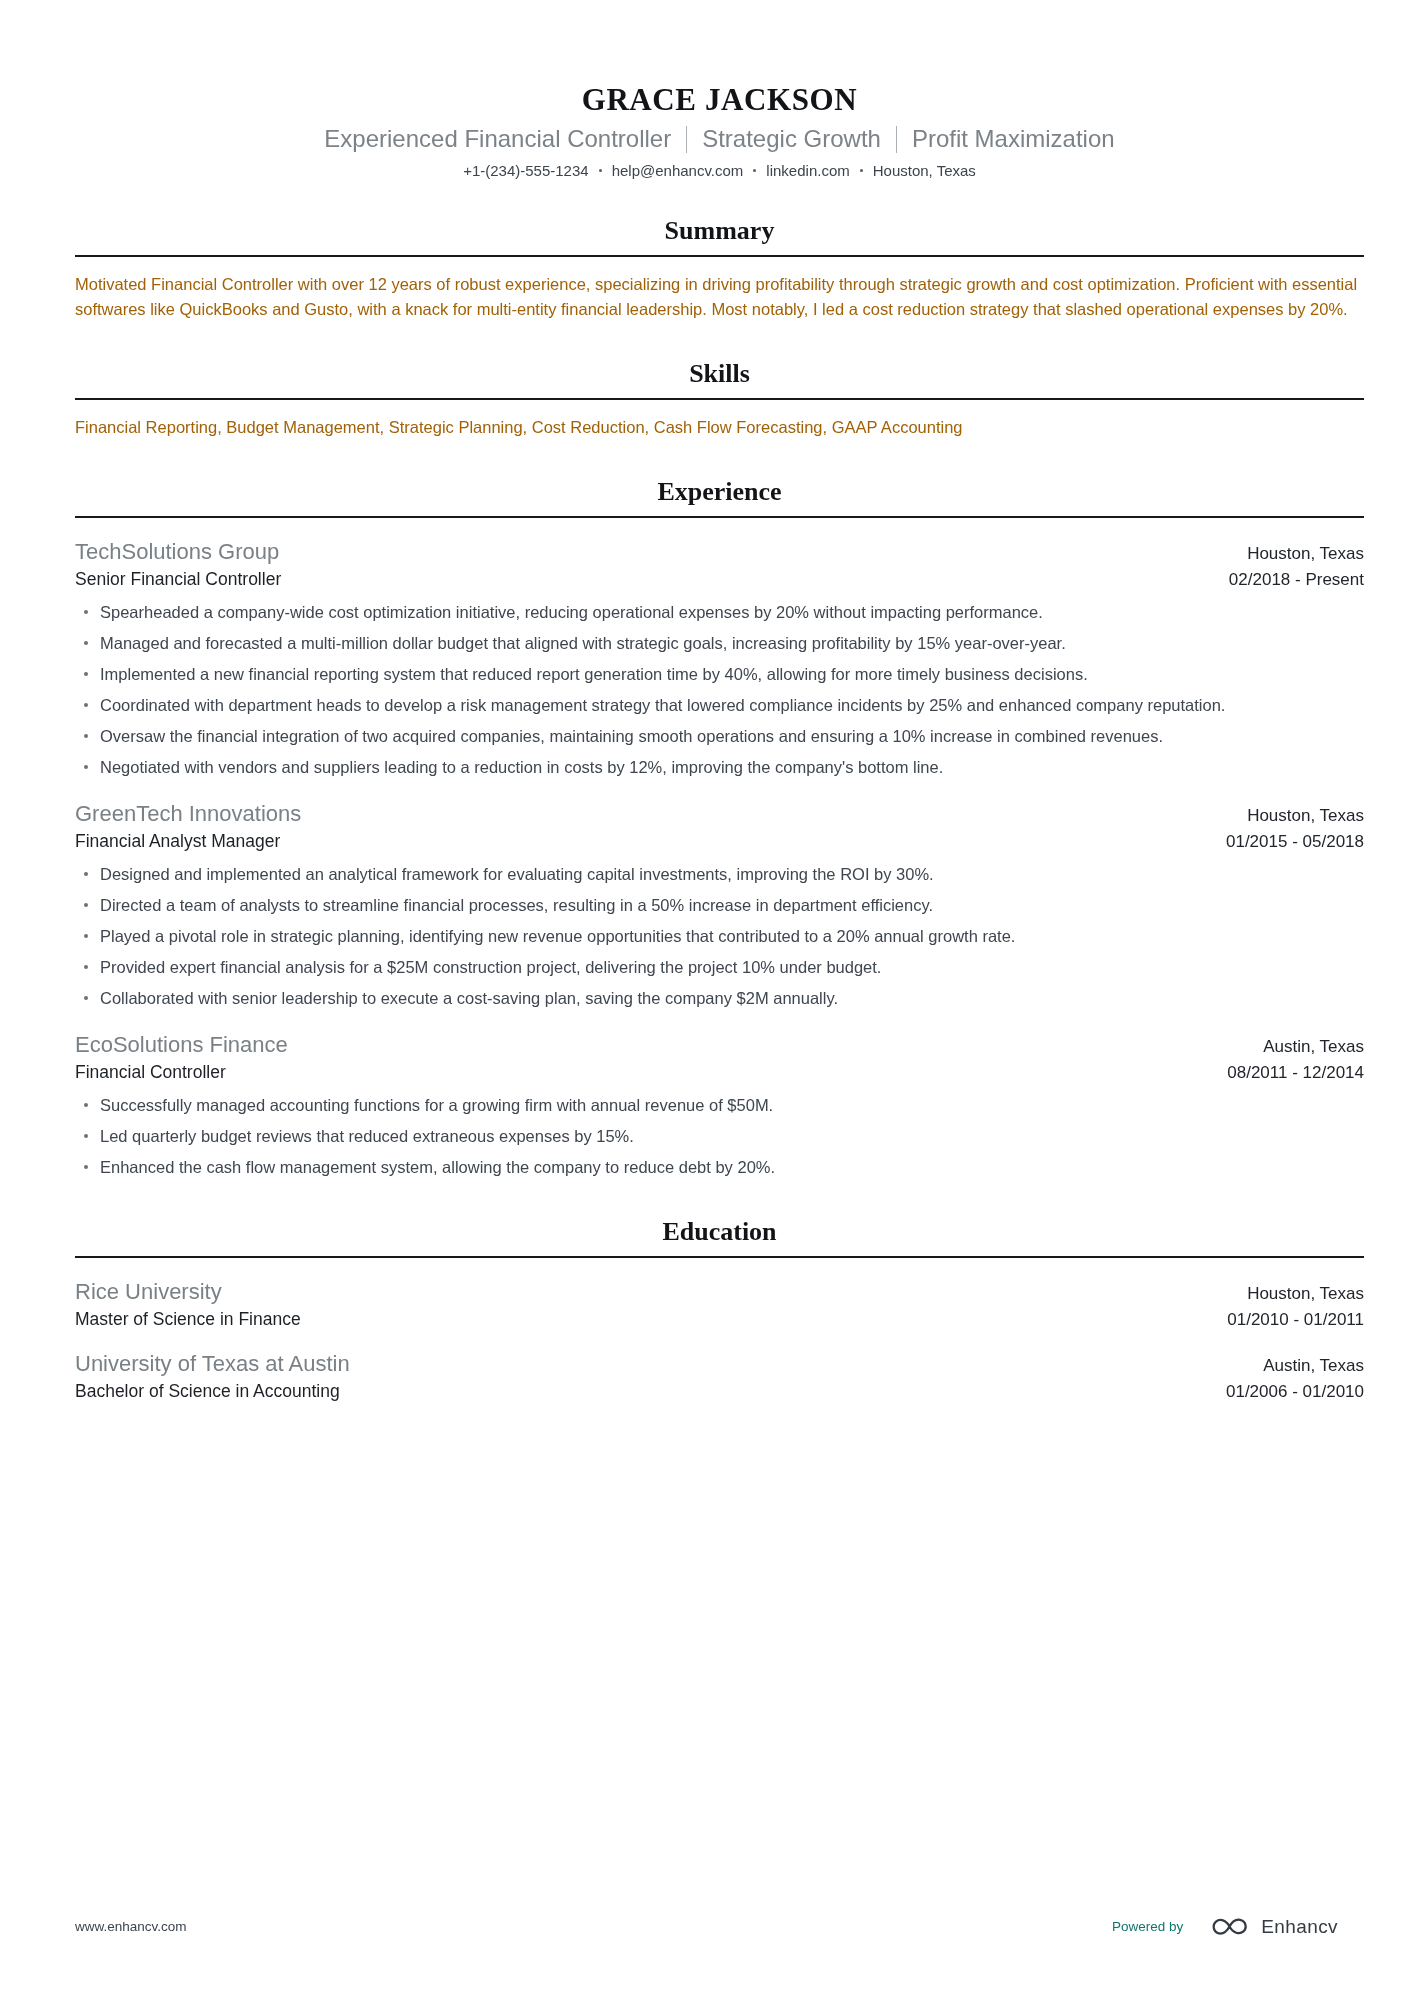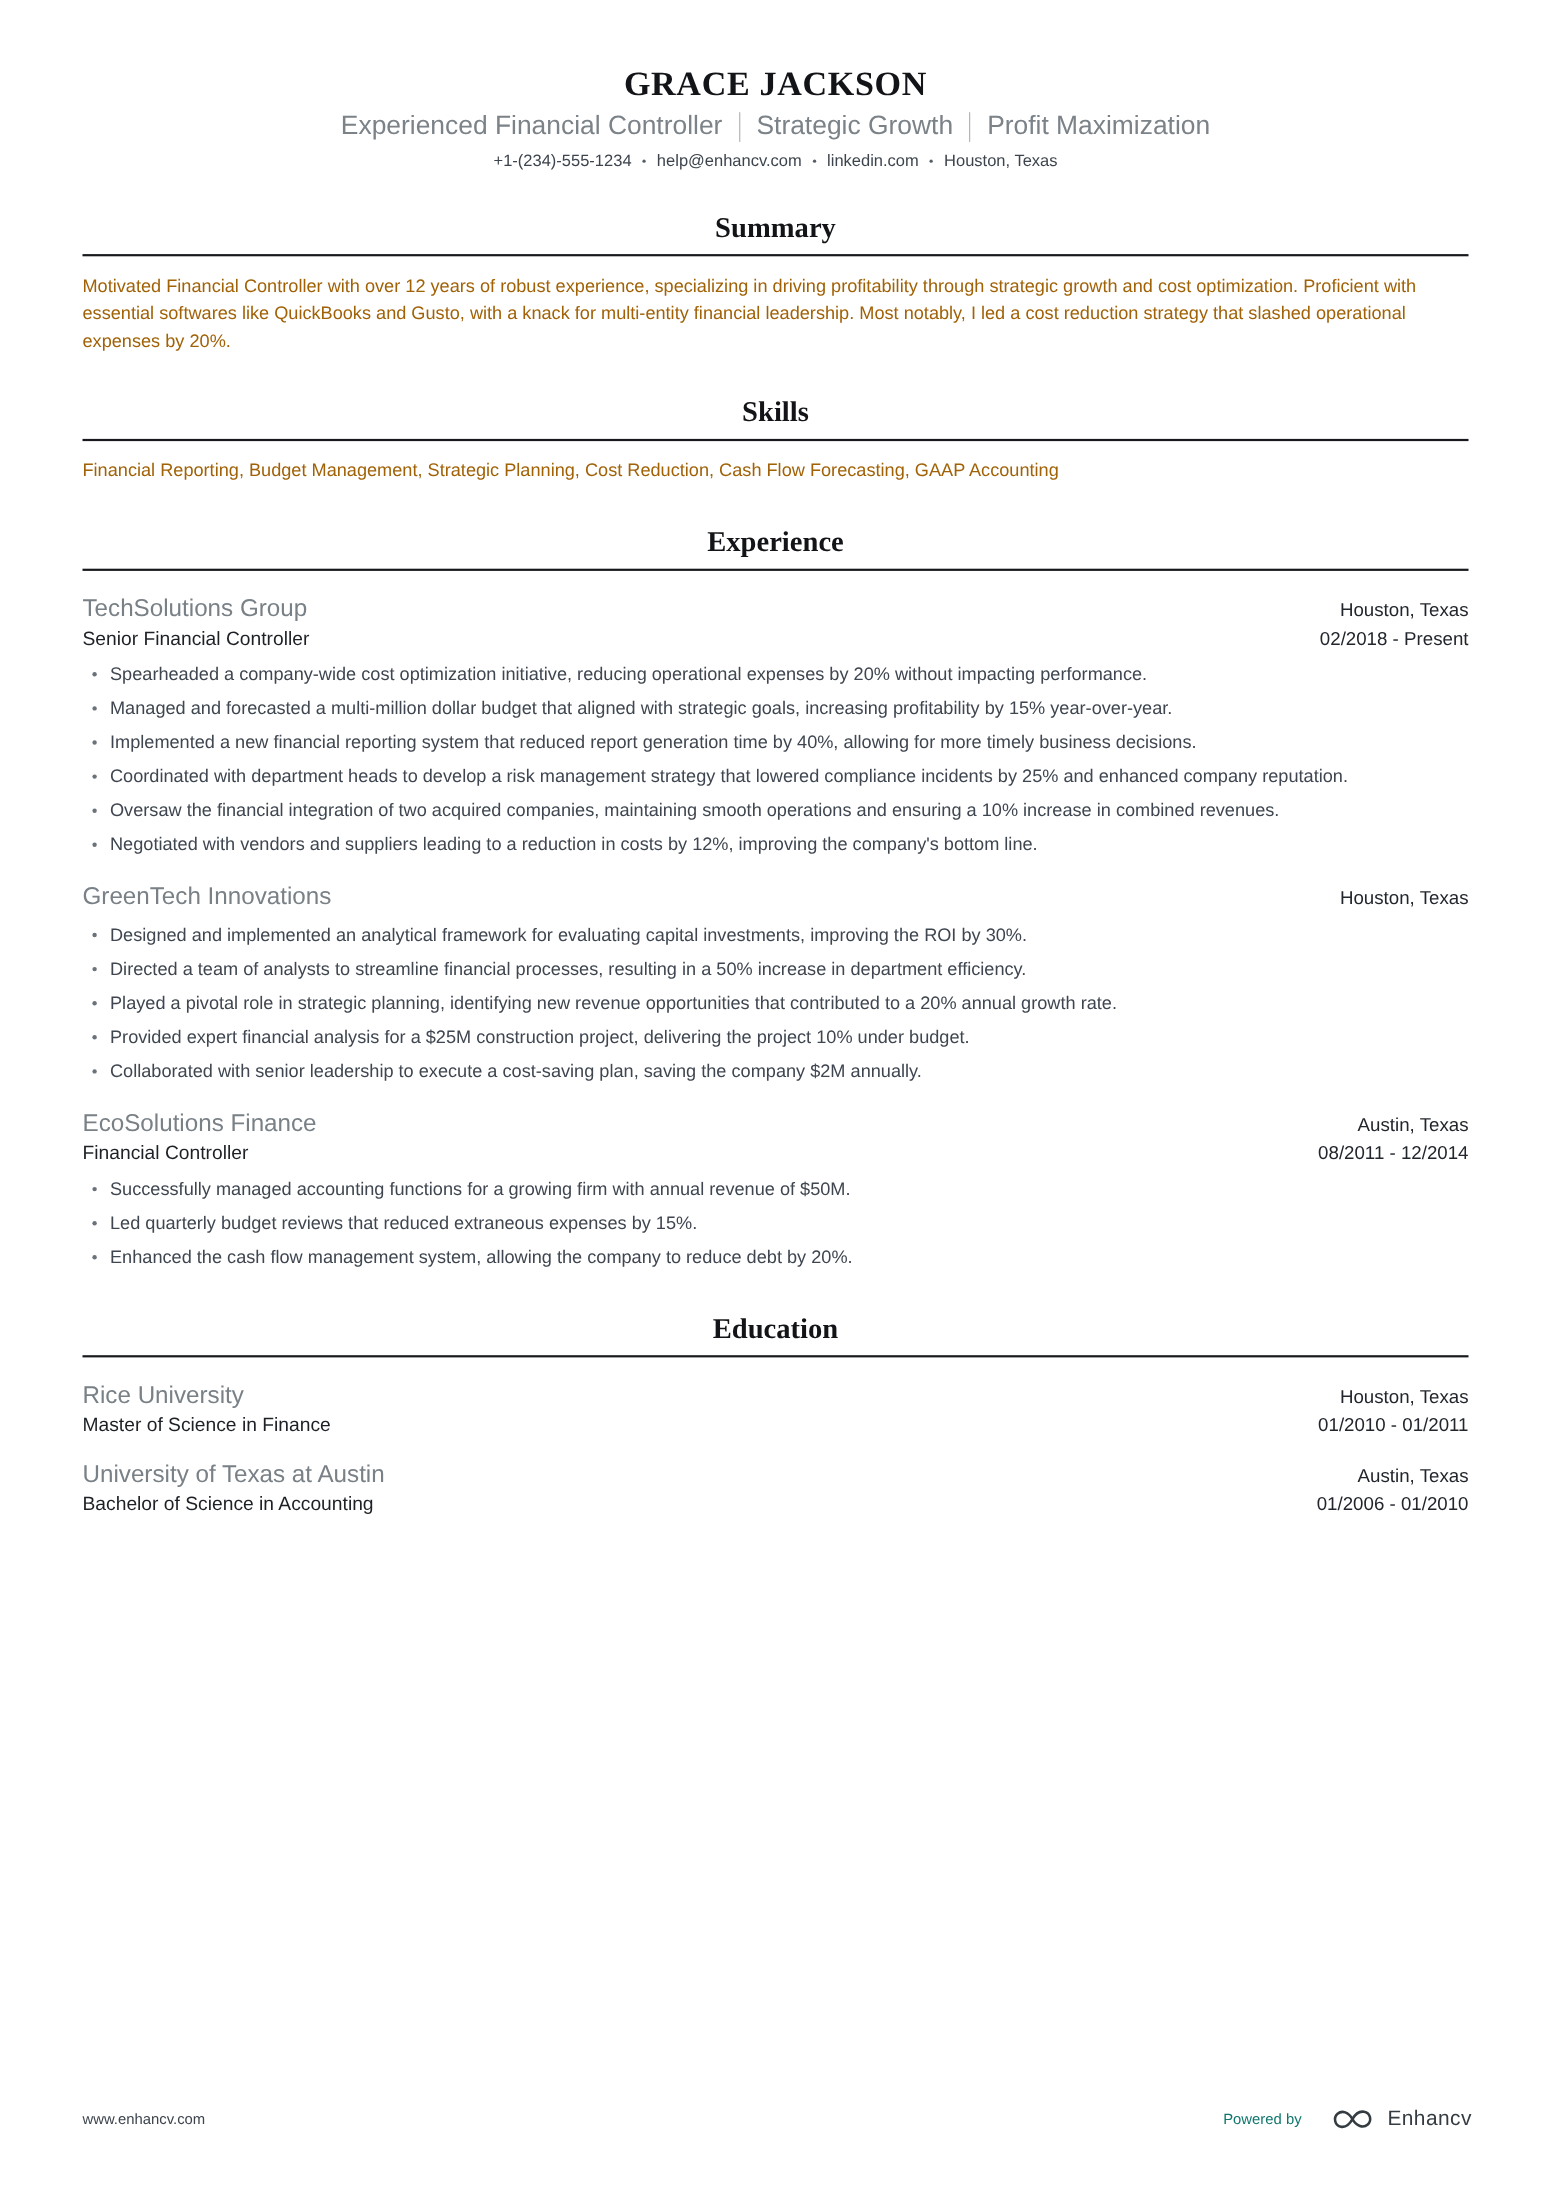--- a/index.html
+++ b/index.html
@@ -1,21 +1,21 @@
 <!DOCTYPE html>
 <html><head>
 <meta charset="utf-8">
 <style>
   html,body{margin:0;padding:0;}
   body{
     width:1410px;height:1995px;background:#ffffff;position:relative;
     font-family:"Liberation Sans", sans-serif;color:#3f4650;
     -webkit-font-smoothing:antialiased;
   }
-  .content{padding:58px 75px 0 75px;}
+  .content{padding:58px 46px 0 75px;margin-top:24px;}
 
   
   .name{
     font-family:"Liberation Serif", serif;font-weight:700;font-size:31px;
     text-align:center;color:#121417;letter-spacing:0.6px;
   }
   .subtitle{
     display:flex;justify-content:center;align-items:center;
     margin-top:7px;font-size:24px;color:#7b8288;font-weight:400;
   }
@@ -119,20 +119,24 @@
           <li>Coordinated with department heads to develop a risk management strategy that lowered compliance incidents by 25% and enhanced company reputation.</li>
           <li>Oversaw the financial integration of two acquired companies, maintaining smooth operations and ensuring a 10% increase in combined revenues.</li>
           <li>Negotiated with vendors and suppliers leading to a reduction in costs by 12%, improving the company's bottom line.</li>
         </ul>
     </div>
 
     <div class="entry">
       <div class="row">
         <span class="org">GreenTech Innovations</span>
         <span class="right-meta">Houston, Texas</span>
+      </div>
+      <div class="row">
+        <span class="role">Financial Analyst Manager</span>
+        <span class="right-meta">01/2015 - 05/2018</span>
       </div>
       <ul class="bullets">
           <li>Designed and implemented an analytical framework for evaluating capital investments, improving the ROI by 30%.</li>
           <li>Directed a team of analysts to streamline financial processes, resulting in a 50% increase in department efficiency.</li>
           <li>Played a pivotal role in strategic planning, identifying new revenue opportunities that contributed to a 20% annual growth rate.</li>
           <li>Provided expert financial analysis for a $25M construction project, delivering the project 10% under budget.</li>
           <li>Collaborated with senior leadership to execute a cost-saving plan, saving the company $2M annually.</li>
         </ul>
     </div>
 

